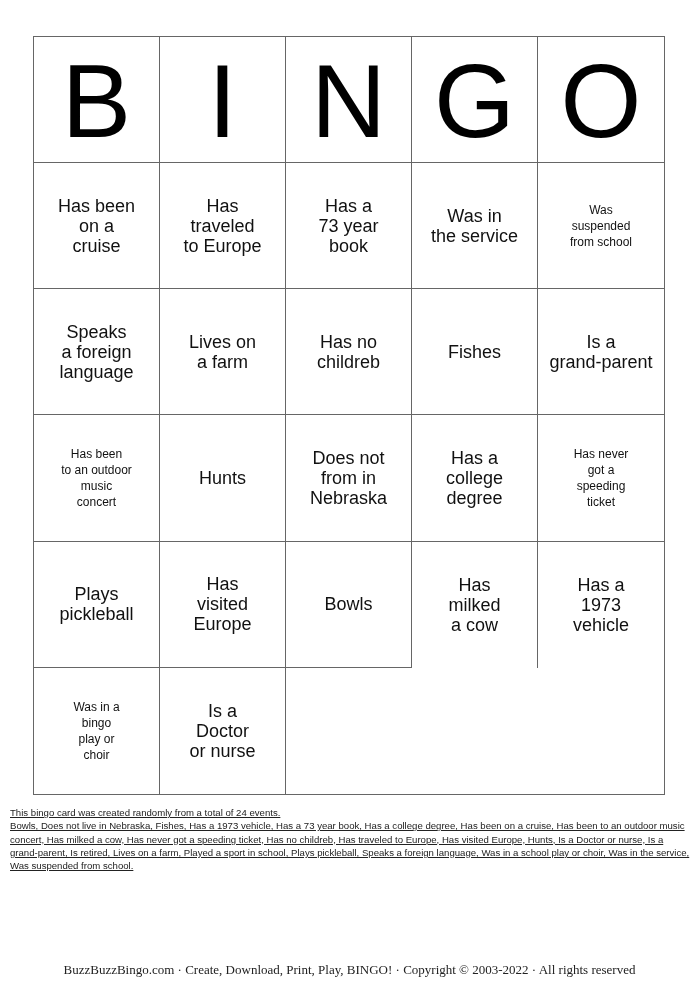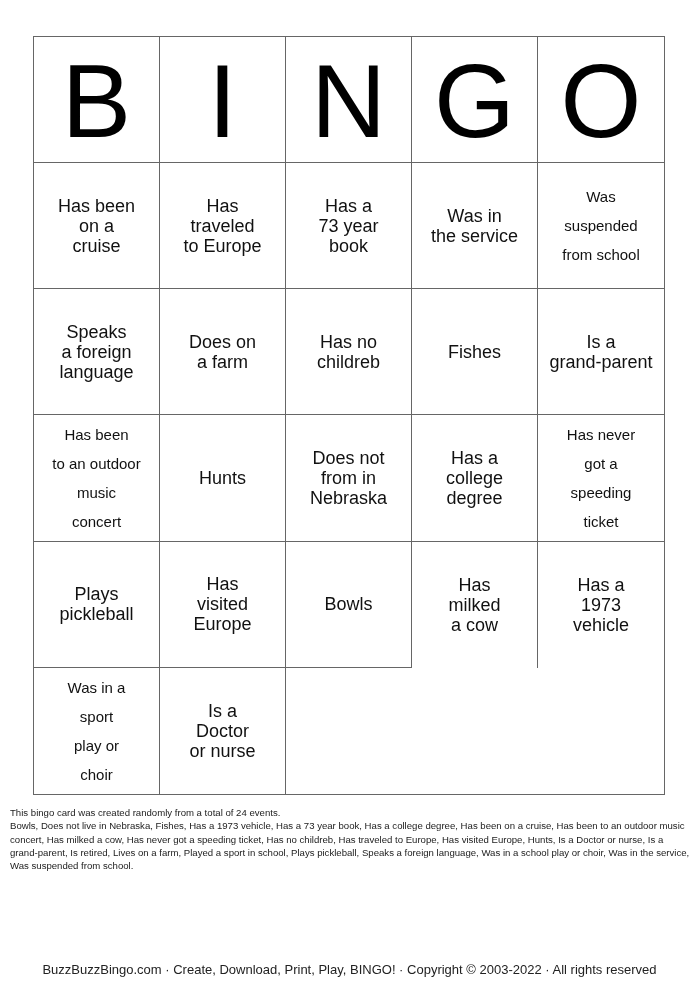--- a/index.html
+++ b/index.html
@@ -41,40 +41,42 @@
     .cell:nth-child(5n) { border-right: none; }
     .cell.last-row { border-bottom: none; }
     .letter {
       font-size: 104px;
       line-height: 1;
       font-weight: normal;
       color: #000;
       padding-top: 2px;
     }
     .txt-l { font-size: 18px; line-height: 20px; }
-    .txt-s { font-size: 15px; line-height: 29px; align-items: center; }
+    .txt-s { font-size: 12px; line-height: 16px; align-items: center; }
     .cell span { white-space: pre-line; }
     .info {
       position: absolute;
       left: 10px;
       top: 806px;
       width: 680px;
       font-size: 9.6px;
       line-height: 13.3px;
       color: #222;
+      text-decoration: underline;
     }
     .info p { margin: 0; }
     .footer {
       position: absolute;
       left: 0;
       top: 962px;
       width: 699px;
       text-align: center;
       font-size: 13px;
       color: #222;
+      font-family: Liberation Serif, serif;
     }
   </style>
 </head>
 <body>
 
 <div class="card">
 
   <div class="cell">
       <span class="letter">B</span>
     </div>
@@ -115,21 +117,21 @@
       <span>Was
 suspended
 from school</span>
     </div>
   <div class="cell txt-l">
       <span>Speaks
 a foreign
 language</span>
     </div>
   <div class="cell txt-l">
-      <span>Does on
+      <span>Lives on
 a farm</span>
     </div>
   <div class="cell txt-l">
       <span>Has no
 childreb</span>
     </div>
   <div class="cell txt-l">
       <span>Fishes</span>
     </div>
 
@@ -181,21 +183,21 @@
 milked
 a cow</span>
     </div>
   <div class="cell txt-l last-row">
       <span>Has a
 1973
 vehicle</span>
     </div>
   <div class="cell txt-s last-row">
       <span>Was in a
-sport
+bingo
 play or
 choir</span>
     </div>
   <div class="cell txt-l last-row">
       <span>Is a
 Doctor
 or nurse</span>
     </div>
 </div>
 

